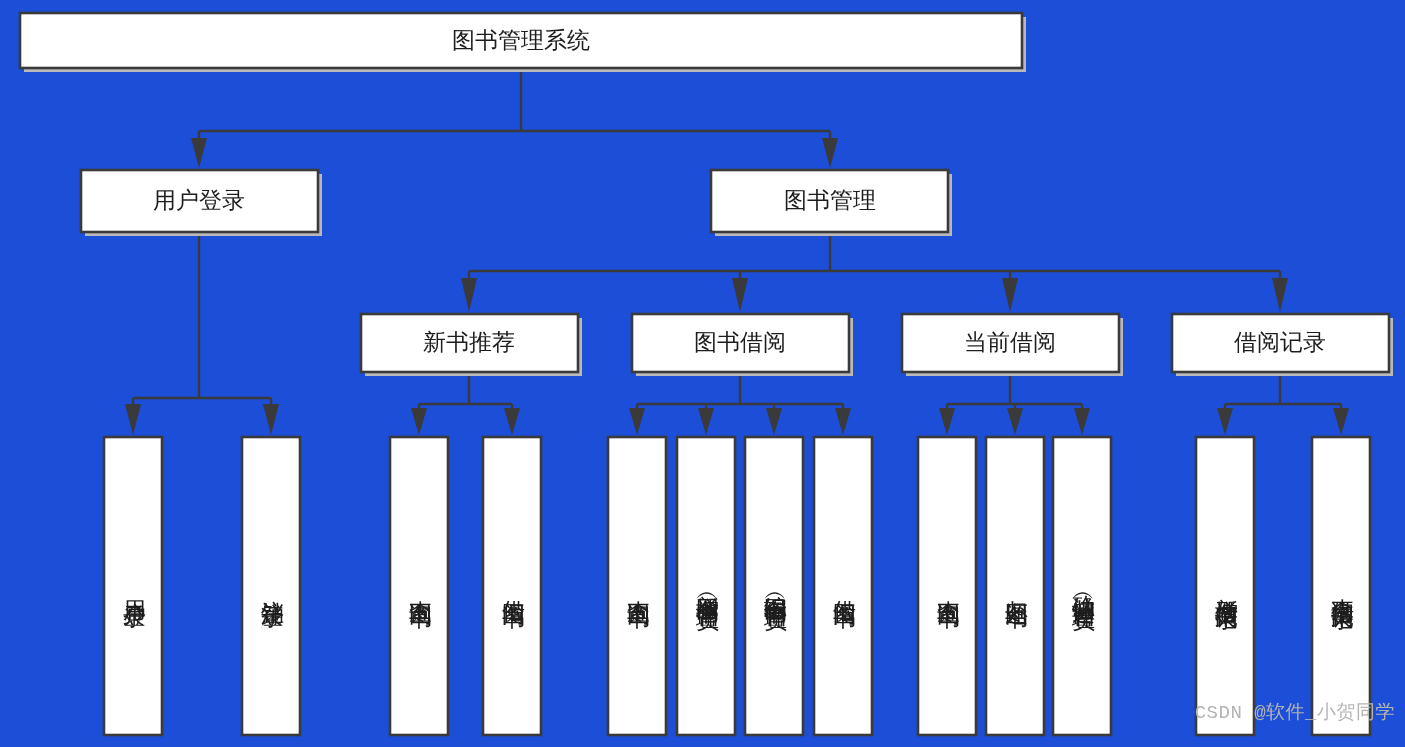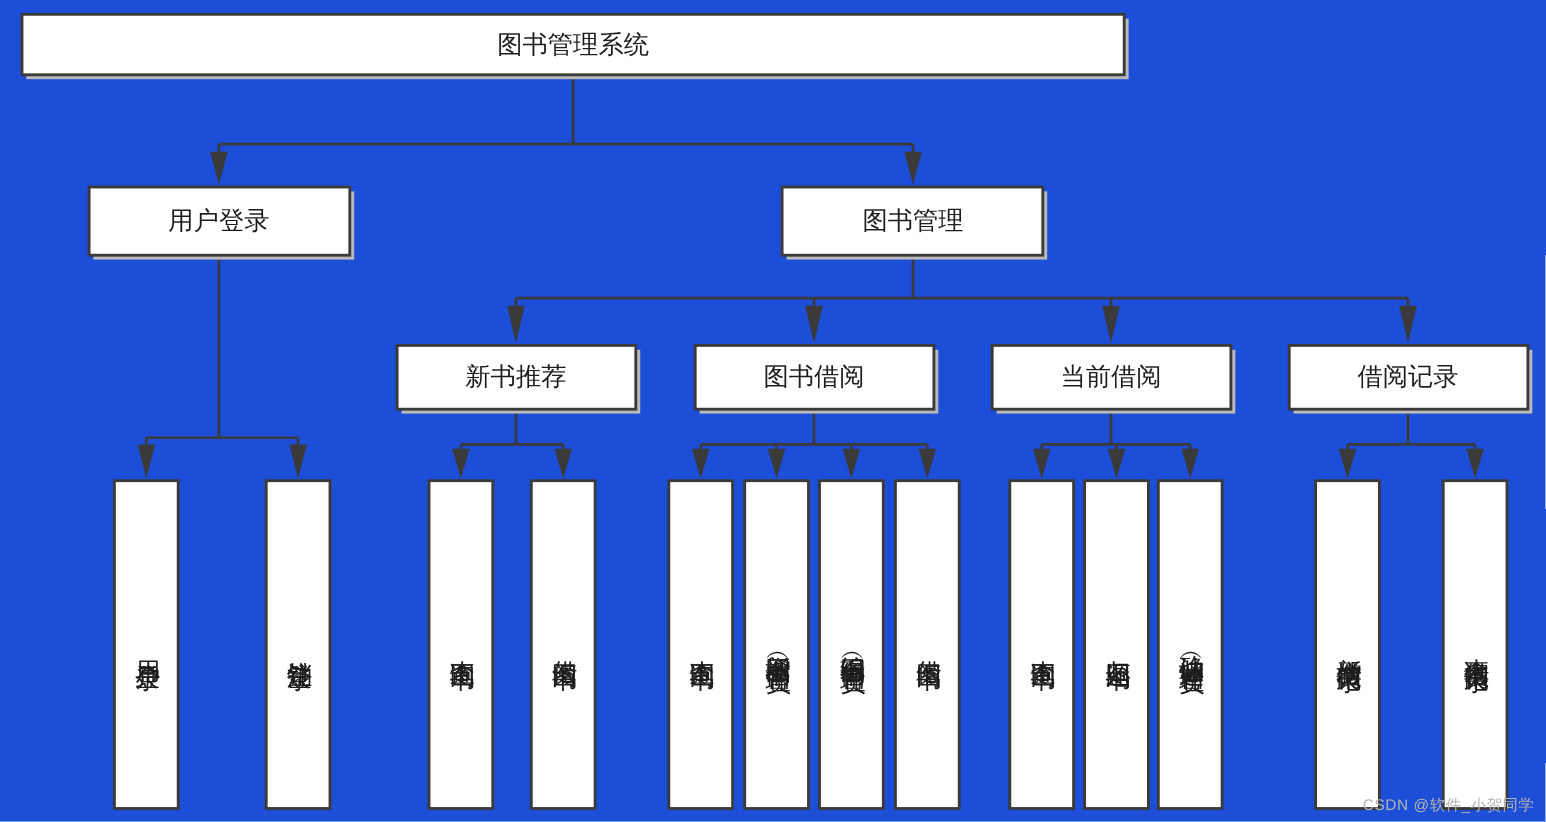--- a/index.html
+++ b/index.html
@@ -58,23 +58,23 @@
     fill: #1d1d1d;
     writing-mode: vertical-rl;
     text-orientation: upright;
     letter-spacing: 2px;
     dominant-baseline: middle;
     text-anchor: middle;
   }
   .watermark-text {
     position: absolute;
     right: 10px;
-    bottom: 6px;
-    font-family: Liberation Sans, sans-serif;
-    font-size: 14px;
+    bottom: 22px;
+    font-family: Liberation Mono, monospace;
+    font-size: 19px;
     color: #b4b4b4;
     letter-spacing: 0.5px;
     white-space: nowrap;
     user-select: none;
   }
 </style>
 </head>
 <body>
 
 <div id="diagram-root">

